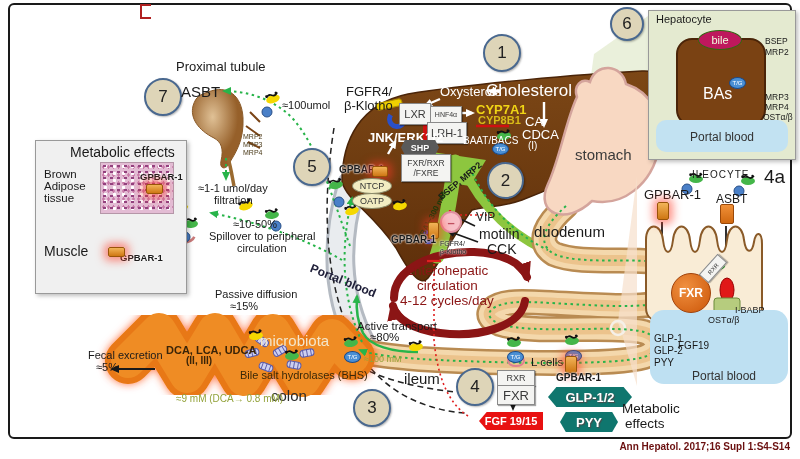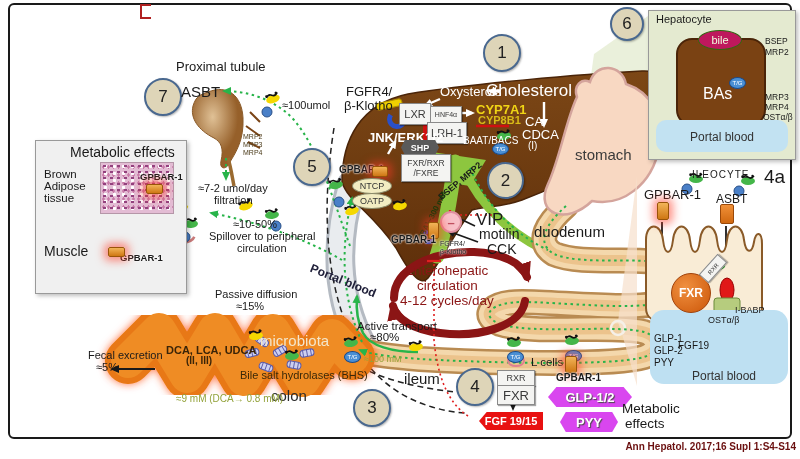--- a/index.html
+++ b/index.html
@@ -8,21 +8,21 @@
   svg{position:absolute;left:0;top:0;}
   .lbl{position:absolute;font-family:"Liberation Sans",sans-serif;color:#1a1a1a;white-space:nowrap;line-height:1.06;}
   .w{color:#fff;} .b{font-weight:bold;}
   .halo{text-shadow:0 0 2px #fff,0 0 2px #fff;}
   .c{position:absolute;background:#ded5b8;border:2px solid #49688f;border-radius:50%;display:flex;align-items:center;justify-content:center;font-size:17px;color:#222;box-shadow:1px 1px 2px rgba(0,0,0,.3);}
   .wbox{position:absolute;background:#f4f4f2;border:1px solid #8a8a8a;display:flex;align-items:center;justify-content:center;text-align:center;color:#3a3a3a;box-shadow:1px 1px 1px rgba(0,0,0,.35);}
   .oval{position:absolute;background:#f2ecc2;border:1px solid #8a8a6a;border-radius:50%;display:flex;align-items:center;justify-content:center;font-size:9px;color:#333;}
   .orect{position:absolute;background:linear-gradient(180deg,#f2b458,#cf7714);border:1px solid #9a5408;border-radius:2px;box-shadow:0 0 8px 4px rgba(255,60,40,.55);}
   .orect-plain{position:absolute;background:linear-gradient(180deg,#f09038,#d06810);border:1px solid #9a4808;border-radius:2px;}
   .tg{position:absolute;width:15px;height:10px;border-radius:50%;background:#4a8fd4;border:1px solid #1a4a8a;color:#fff;font-size:6px;display:flex;align-items:center;justify-content:center;}
-  .hex{position:absolute;background:#d946ef;clip-path:polygon(10% 0,90% 0,100% 50%,90% 100%,10% 100%,0 50%);display:flex;align-items:center;justify-content:center;color:#fff;font-weight:bold;text-shadow:1px 1px 1px #4a4a4a;}
+  .hex{position:absolute;background:#0f766e;clip-path:polygon(10% 0,90% 0,100% 50%,90% 100%,10% 100%,0 50%);display:flex;align-items:center;justify-content:center;color:#fff;font-weight:bold;text-shadow:1px 1px 1px #4a4a4a;}
   .inset{position:absolute;border:1px solid #999;box-shadow:2px 2px 4px rgba(0,0,0,.25);}
   .hist{position:absolute;background-color:#e3bcd4;background-image:radial-gradient(#93417e 1.2px,transparent 1.4px),radial-gradient(#ffffff 1.6px,transparent 1.8px),radial-gradient(#c87aa8 1px,transparent 1.2px);background-size:7px 6px,9px 7px,5px 8px;border:1px solid #b596a8;}
   .fgfbox{position:absolute;background:#e81010;clip-path:polygon(0 50%,12% 0,100% 0,100% 100%,12% 100%);display:flex;align-items:center;justify-content:center;color:#fff;font-weight:bold;}
   .pinkc{position:absolute;border-radius:50%;background:#f8c0c8;border:2px solid #e090a0;display:flex;align-items:center;justify-content:center;color:#c05060;font-weight:bold;}
 </style>
 </head>
 <body>
 
 <div id="stage">
 <div id="frame"></div>
@@ -215,21 +215,21 @@
 <div class="c" style="left:293px;top:148px;width:34px;height:34px;">5</div>
 <div class="c" style="left:610px;top:7px;width:30px;height:30px;">6</div>
 <div class="c" style="left:144px;top:78px;width:34px;height:34px;">7</div>
 
 <div class="lbl" style="left:176px;top:60px;font-size:13px;">Proximal tubule</div>
 <div class="lbl" style="left:181px;top:84px;font-size:15px;">ASBT</div>
 <div class="lbl" style="left:282px;top:100px;font-size:11px;">≈100umol</div>
 <div class="lbl" style="left:243px;top:133px;font-size:7px;color:#4a3a18;">MRP2</div>
 <div class="lbl" style="left:243px;top:141px;font-size:7px;color:#4a3a18;">MRP3</div>
 <div class="lbl" style="left:243px;top:149px;font-size:7px;color:#4a3a18;">MRP4</div>
-<div class="lbl" style="left:198px;top:183px;font-size:11px;">≈7-2 umol/day</div>
+<div class="lbl" style="left:198px;top:183px;font-size:11px;">≈1-1 umol/day</div>
 <div class="lbl" style="left:214px;top:195px;font-size:11px;">filtration</div>
 <div class="lbl" style="left:233px;top:219px;font-size:11px;">≈10-50%</div>
 <div class="lbl" style="left:209px;top:231px;font-size:11px;">Spillover to peripheral</div>
 <div class="lbl" style="left:237px;top:243px;font-size:11px;">circulation</div>
 
 <div class="inset" style="left:35px;top:140px;width:150px;height:152px;background:#f0f0f0;"></div>
 <div class="lbl" style="left:70px;top:145px;font-size:14px;">Metabolic effects</div>
 <div class="lbl" style="left:44px;top:168px;font-size:11.5px;width:54px;white-space:normal;">Brown Adipose tissue</div>
 <div class="hist" style="left:100px;top:162px;width:72px;height:50px;"></div>
 <div class="lbl b halo" style="left:140px;top:172px;font-size:9.5px;">GPBAR-1</div>
@@ -266,31 +266,31 @@
 <div class="lbl b" style="left:418px;top:236px;font-size:8px;color:#1a3a0a;transform:rotate(-63deg);transform-origin:0 0;">(BA)~300 mM</div>
 
 <div class="pinkc" style="left:440px;top:211px;width:18px;height:18px;font-size:13px;">–</div>
 <div class="orect" style="left:428px;top:222px;width:9px;height:15px;"></div>
 <div class="lbl b halo" style="left:391px;top:235px;font-size:10px;">GPBAR-1</div>
 <div class="lbl halo" style="left:440px;top:240px;font-size:7px;">FGFR4/</div>
 <div class="lbl halo" style="left:440px;top:248px;font-size:7px;">β-Klotho</div>
 
 <div class="lbl" style="left:575px;top:147px;font-size:15px;color:#3a3a3a;">stomach</div>
 <div class="lbl" style="left:534px;top:224px;font-size:15px;">duodenum</div>
-<div class="lbl" style="left:476px;top:211px;font-size:17px;">VIP</div>
+<div class="lbl" style="left:476px;top:211px;font-size:12px;">VIP</div>
 <div class="lbl" style="left:479px;top:227px;font-size:14px;">motilin</div>
 <div class="lbl" style="left:487px;top:242px;font-size:14px;">CCK</div>
 
 <div class="lbl" style="left:405px;top:264px;font-size:13.5px;color:#8b1515;">Enterohepatic</div>
 <div class="lbl" style="left:417px;top:279px;font-size:13.5px;color:#8b1515;">circulation</div>
 <div class="lbl" style="left:400px;top:294px;font-size:13.5px;color:#8b1515;">4-12 cycles/day</div>
 
 <div class="lbl b" style="left:313px;top:262px;font-size:12px;transform:rotate(22deg);transform-origin:0 0;color:#20203a;">Portal blood</div>
 <div class="lbl" style="left:215px;top:289px;font-size:11px;">Passive diffusion</div>
-<div class="lbl" style="left:236px;top:301px;font-size:11px;">≈15%</div>
+<div class="lbl" style="left:230px;top:301px;font-size:11px;">≈15%</div>
 <div class="lbl" style="left:357px;top:320px;font-size:11.5px;">Active transport</div>
 <div class="lbl" style="left:370px;top:331px;font-size:11.5px;">≈80%</div>
 
 <div class="lbl" style="left:88px;top:350px;font-size:11px;">Fecal excretion</div>
 <div class="lbl" style="left:96px;top:362px;font-size:11px;">≈5%</div>
 <div class="lbl b" style="left:166px;top:345px;font-size:11px;color:#3a2408;">DCA, LCA, UDCA</div>
 <div class="lbl b" style="left:186px;top:356px;font-size:10px;color:#3a2408;text-align:center;">(II, III)</div>
 <div class="lbl" style="left:260px;top:333px;font-size:15px;color:#f4e6ca;">microbiota</div>
 <div class="lbl" style="left:240px;top:370px;font-size:11px;color:#3a2808;">Bile salt hydrolases (BHS)</div>
 <div class="lbl" style="left:271px;top:388px;font-size:15px;color:#2a2a2a;">colon</div>
@@ -338,14 +338,14 @@
 <div class="wbox" style="left:699px;top:262px;width:26px;height:11px;font-size:6px;transform:rotate(-48deg);">RXR</div>
 <div class="lbl" style="left:735px;top:286px;font-size:9px;margin-top:20px;">I-BABP</div>
 <div class="lbl" style="left:708px;top:316px;font-size:9px;">OSTα/β</div>
 <div class="lbl" style="left:654px;top:334px;font-size:10px;">GLP-1</div>
 <div class="lbl" style="left:654px;top:346px;font-size:10px;">GLP-2</div>
 <div class="lbl" style="left:654px;top:358px;font-size:10px;">PYY</div>
 <div class="lbl" style="left:678px;top:341px;font-size:10px;">FGF19</div>
 <div class="lbl" style="left:692px;top:370px;font-size:12px;color:#333;">Portal blood</div>
 
 <div style="position:absolute;left:140px;top:4px;width:9px;height:11px;border:2px solid #b02020;border-right:none;"></div>
-<div class="lbl b" style="right:4px;left:auto;top:442px;position:absolute;font-size:10px;color:#6b1010;">Ann Hepatol. 2017;16 Supl 1:S4-S14</div>
+<div class="lbl b" style="right:10px;left:auto;top:442px;position:absolute;font-size:10px;color:#6b1010;">Ann Hepatol. 2017;16 Supl 1:S4-S14</div>
 </div>
 
 </body></html>

